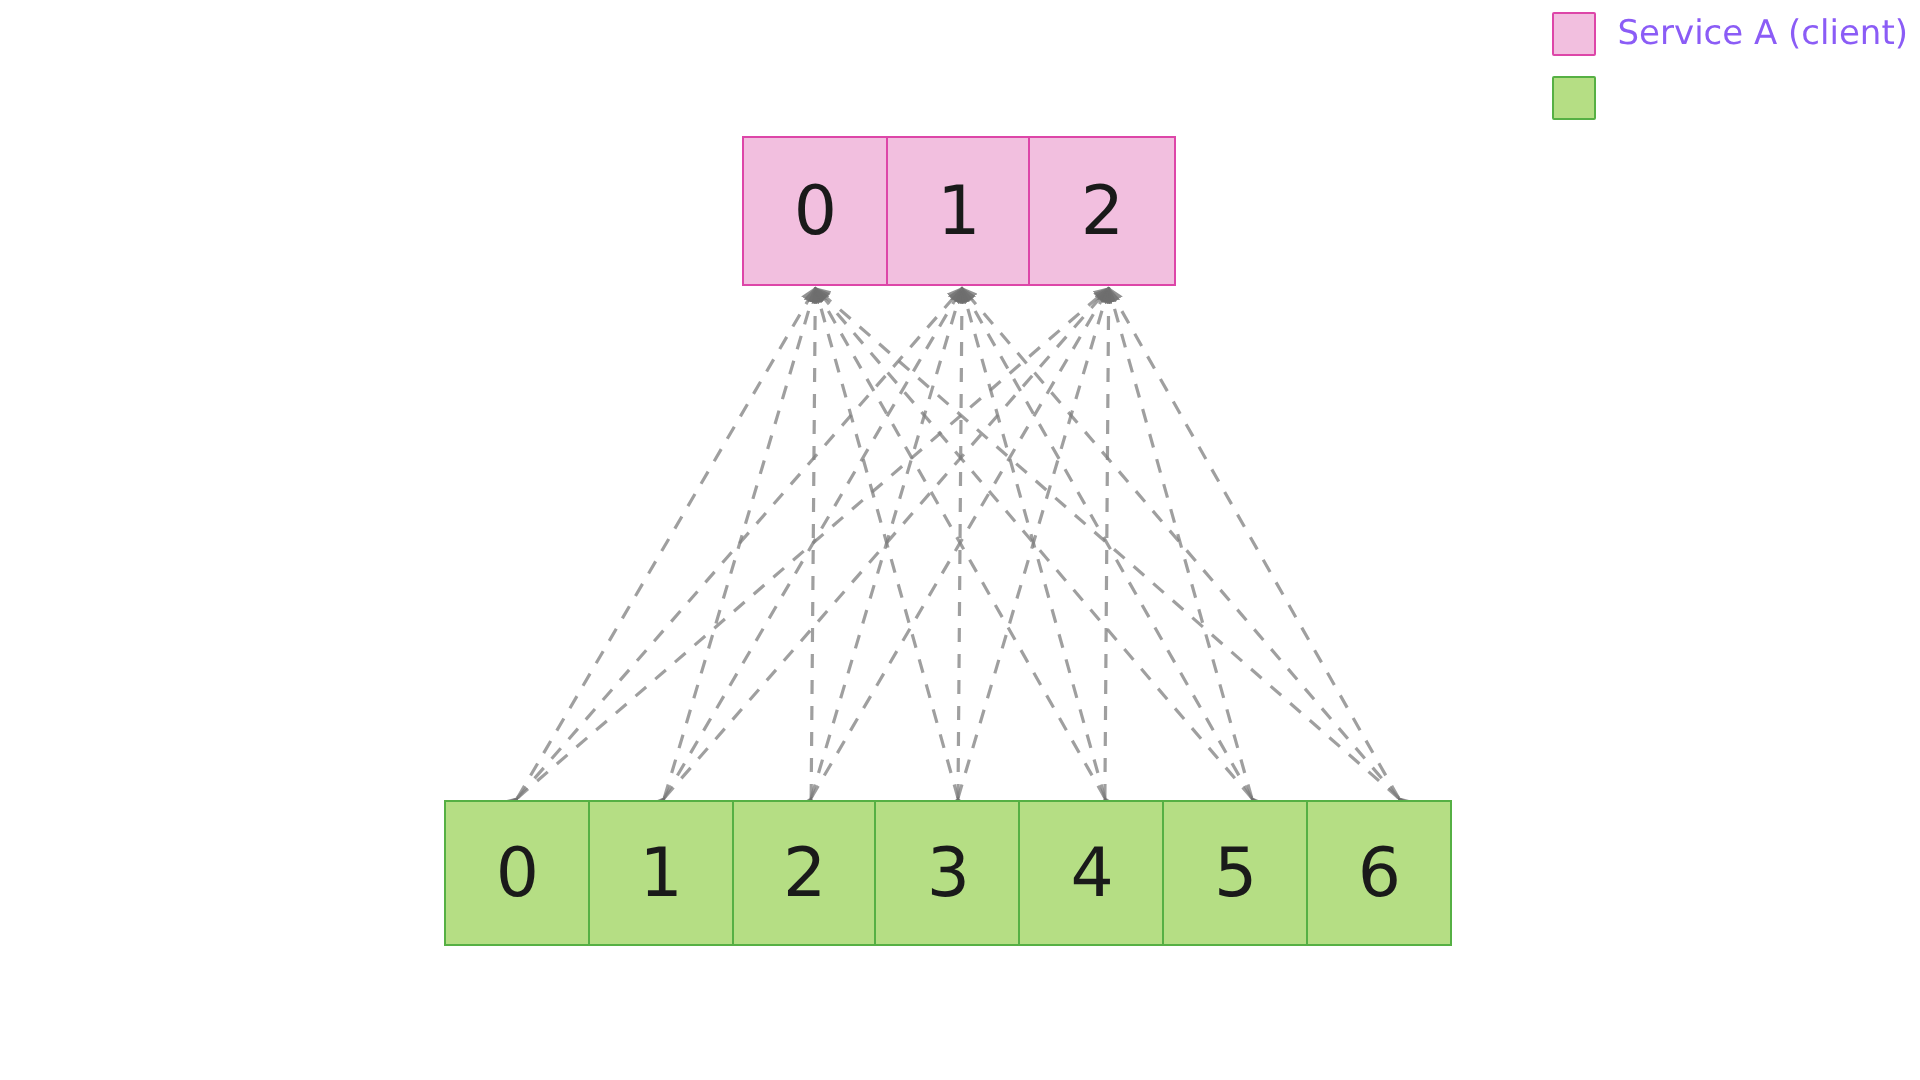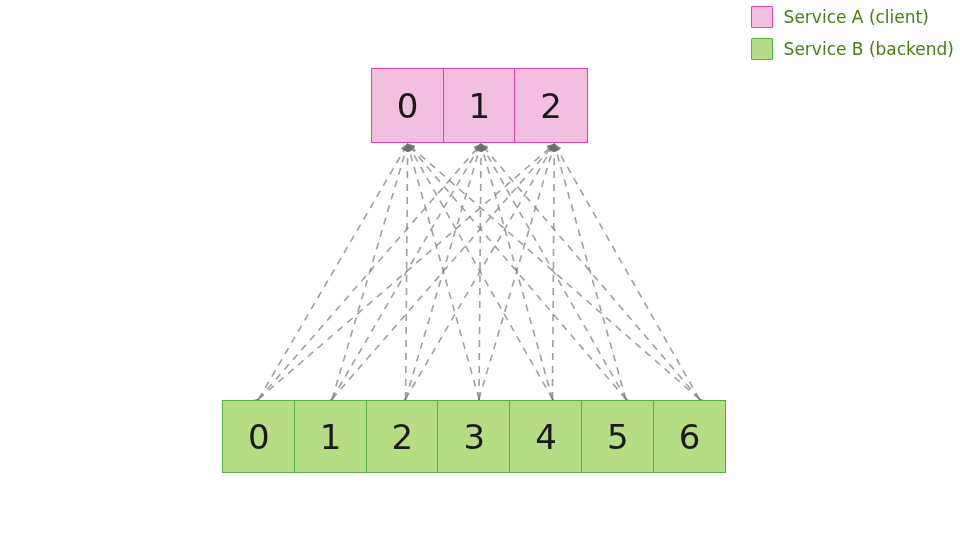--- a/index.html
+++ b/index.html
@@ -107,21 +107,21 @@
   .legend-swatch.client {
     background: #f2bfdf;
     border: 1.8px solid #dd46a8;
   }
   .legend-swatch.backend {
     background: #b5de84;
     border: 1.8px solid #56b044;
   }
   .legend-label {
     font-size: 17px;
-    color: #4d7c0f;
+    color: #8b5cf6;
     white-space: nowrap;
     font-family: "DejaVu Sans", "Liberation Sans", sans-serif;
   }
 </style>
 </head>
 <body>
 
 <div id="stage">
 
   <svg id="edges-layer" viewBox="0 0 960 540" width="960" height="540" xmlns="http://www.w3.org/2000/svg">
@@ -194,17 +194,16 @@
       </div>
     </div>
 
   <div id="legend">
     <div class="legend-row">
       <span class="legend-swatch client"></span>
       <span class="legend-label">Service A (client)</span>
     </div>
     <div class="legend-row">
       <span class="legend-swatch backend"></span>
-      <span class="legend-label">Service B (backend)</span>
     </div>
   </div>
 
 </div>
 
 </body></html>

